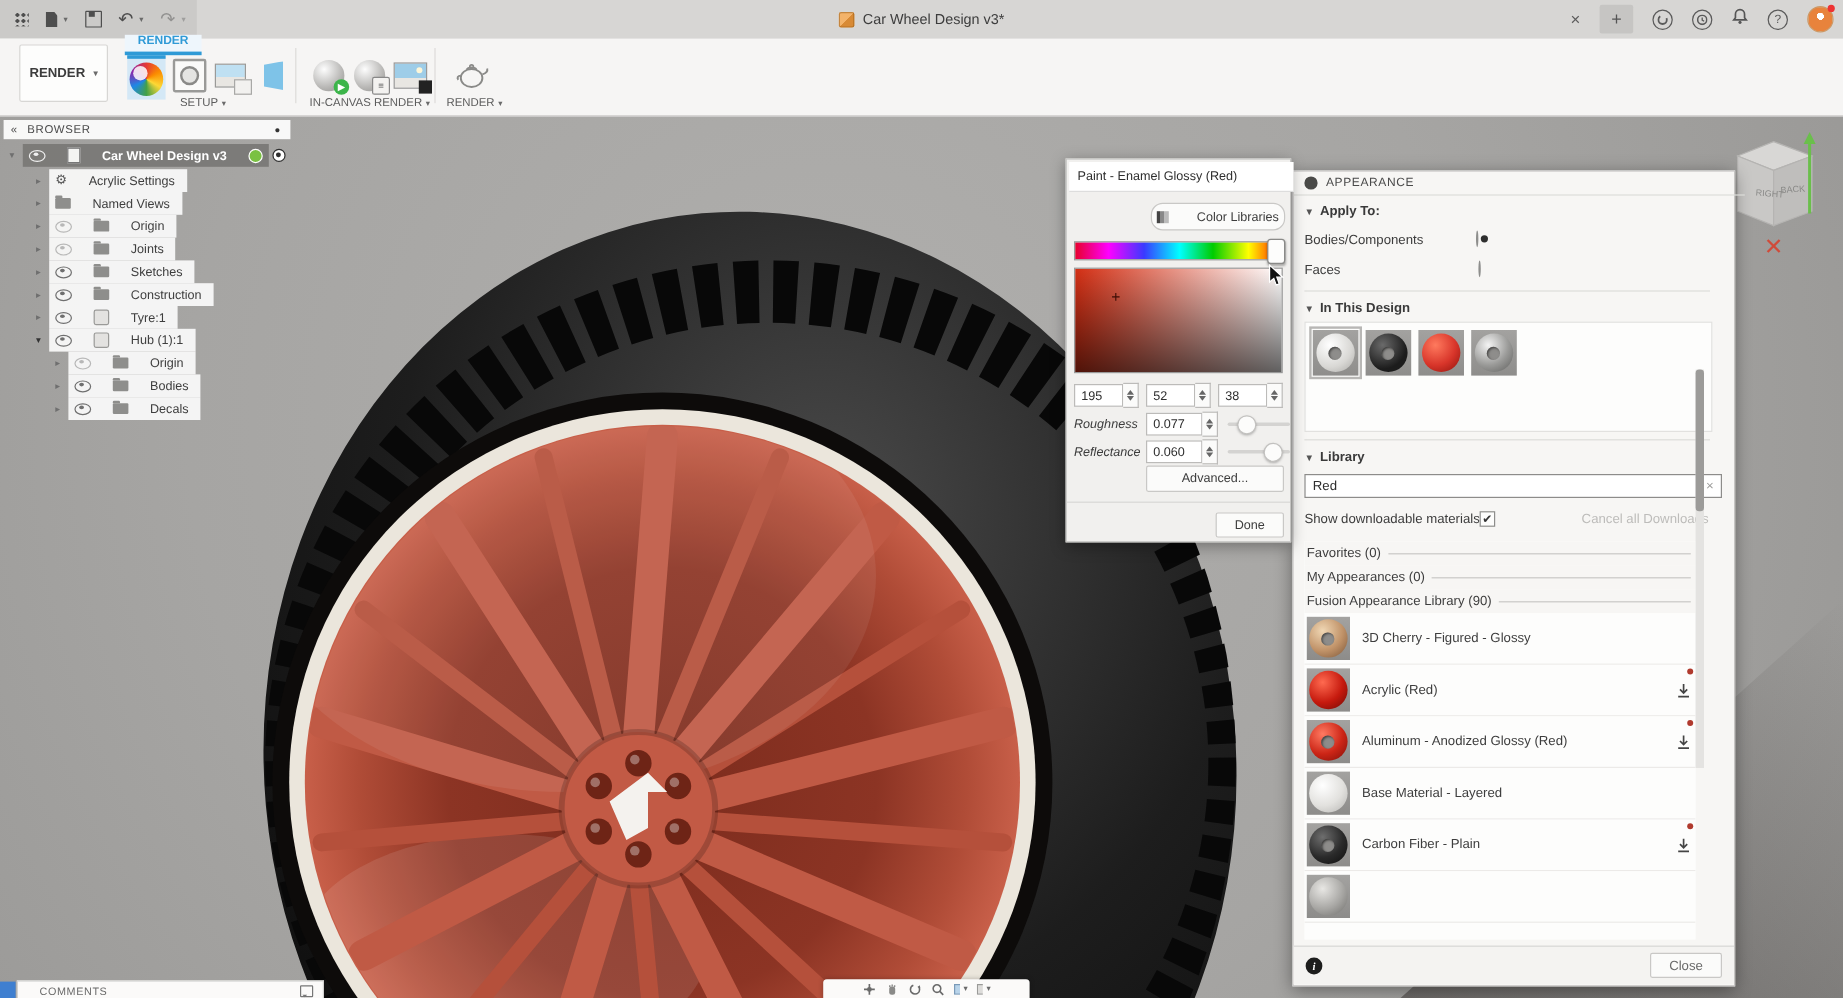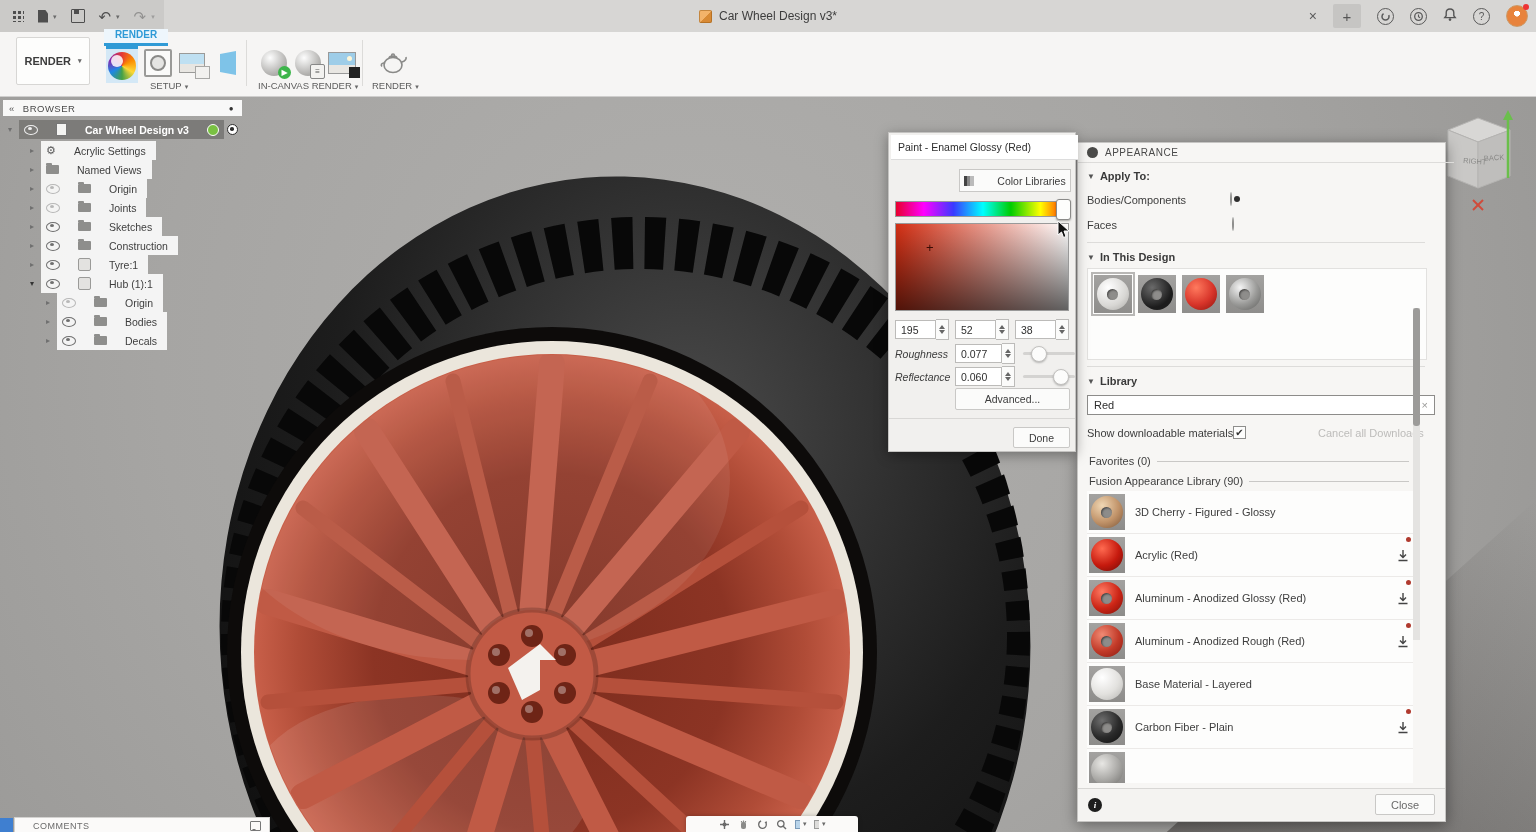--- a/index.html
+++ b/index.html
@@ -80,21 +80,21 @@
   .nav-ic{width:12px;height:11px;color:#6a6a6a;display:flex;align-items:center;justify-content:center;}
   .comment-ic{width:9px;height:8px;border:1px solid #777;border-radius:1px;position:relative;}
   .comment-ic:after{content:"";position:absolute;left:1px;bottom:-3px;border:2px solid transparent;border-top-color:#777;}
 
   
   #viewcube{position:absolute;left:1440px;top:100px;z-index:1;}
 
   
   #cdialog{position:absolute;left:888px;top:132px;width:186px;height:318px;background:#f1f0ee;border:1px solid #c4c3c1;box-shadow:0 3px 12px rgba(0,0,0,.35);z-index:7;font-size:10.5px;}
   #cd-name{position:absolute;left:2px;top:2px;width:180px;height:24px;background:#fff;border-bottom:1px solid #ddd;display:flex;align-items:center;padding-left:7px;color:#2e2e2e;}
-  #cd-libbtn{position:absolute;left:70px;top:36px;width:110px;height:21px;background:#fbfbfa;border:1px solid #c9c8c6;border-radius:0;display:flex;align-items:center;justify-content:center;gap:23px;color:#3c3c3c;}
+  #cd-libbtn{position:absolute;left:70px;top:36px;width:110px;height:21px;background:#fbfbfa;border:1px solid #c9c8c6;border-radius:10px;display:flex;align-items:center;justify-content:center;gap:23px;color:#3c3c3c;}
   .pal-ic{width:10px;height:10px;background:linear-gradient(90deg,#444 0 3px,#888 3px 6px,#bbb 6px);}
   #cd-hue{position:absolute;left:6px;top:68px;width:174px;height:14px;background:linear-gradient(90deg,#e8002d 0,#f0f 16%,#3a3aff 33%,#0ff 50%,#0c0 66%,#ff0 83%,#f00 100%);border:1px solid #999;}
   #cd-hue-handle{position:absolute;left:160px;top:-3px;width:13px;height:19px;background:#fdfdfc;border:1px solid #8a8a88;border-radius:3px;box-shadow:0 1px 2px rgba(0,0,0,.3);}
   #cd-grad{position:absolute;left:6px;top:90px;width:172px;height:86px;border:1px solid #999;background:linear-gradient(to bottom,rgba(0,0,0,0) 0,rgba(0,0,0,.62) 100%),linear-gradient(to right,#d32f14 0,#ffffff 100%);}
   #cd-mark{position:absolute;left:30px;top:18px;width:11px;height:11px;color:#3a0c04;font-size:13px;line-height:11px;}
   .cd-field{background:#fff;border:1px solid #bcbbb9;height:17px;display:flex;align-items:center;padding-left:5px;color:#2e2e2e;}
   .spin{width:12px;height:19px;background:#fbfbfa;border:1px solid #bcbbb9;border-left:none;display:flex;flex-direction:column;align-items:center;justify-content:center;gap:1px;}
   .spin i{width:0;height:0;border:3px solid transparent;}
   .spin i.up{border-bottom:4px solid #666;border-top:none;}
   .spin i.dn{border-top:4px solid #666;border-bottom:none;}
@@ -613,20 +613,24 @@
     <span class="abs" style="left:9px;top:284px;">Show downloadable materials</span>
     <span class="chk abs" style="left:155px;top:283px;">✔</span>
     <span class="abs" style="left:240px;top:284px;color:#bdbcba;">Cancel all Downloads</span>
 
     <div id="ap-list">
       <div class="lsec">
           <span>Favorites (0)</span>
           <span class="line"></span>
         </div>
       <div class="lsec">
+          <span>My Appearances (0)</span>
+          <span class="line"></span>
+        </div>
+      <div class="lsec">
           <span>Fusion Appearance Library (90)</span>
           <span class="line"></span>
         </div>
 
       <div class="librow">
         <span class="lsw">
             <span class="ball" style="background:radial-gradient(circle at 35% 30%,#f0d7b4,#c09268 55%,#7a5436);"></span>
             <span class="hole" style="background:#8d8c8a;box-shadow:inset 1px 1px 2px rgba(0,0,0,.5);"></span>
           </span>
         <span class="lname">3D Cherry - Figured - Glossy</span>
@@ -651,33 +655,20 @@
         <span class="lname">Aluminum - Anodized Glossy (Red)</span>
         <span class="dlwrap">
             <svg width="12" height="13">
               <path d="M6 1v7M3 5.5 6 8.5 9 5.5M1.5 11.5h9" stroke="#444" stroke-width="1.4" fill="none"></path>
             </svg>
           </span>
         <span class="reddot"></span>
       </div>
       <div class="librow">
         <span class="lsw">
-            <span class="ball" style="background:radial-gradient(circle at 35% 30%,#f08a74,#c23a28 55%,#8a1a10);"></span>
-            <span class="hole" style="background:#8d8c8a;box-shadow:inset 1px 1px 2px rgba(0,0,0,.55);"></span>
-          </span>
-        <span class="lname">Aluminum - Anodized Rough (Red)</span>
-        <span class="dlwrap">
-            <svg width="12" height="13">
-              <path d="M6 1v7M3 5.5 6 8.5 9 5.5M1.5 11.5h9" stroke="#444" stroke-width="1.4" fill="none"></path>
-            </svg>
-          </span>
-        <span class="reddot"></span>
-      </div>
-      <div class="librow">
-        <span class="lsw">
             <span class="ball" style="background:radial-gradient(circle at 35% 30%,#ffffff,#e2e1de 55%,#b5b4b1);"></span>
           </span>
         <span class="lname">Base Material - Layered</span>
       </div>
       <div class="librow">
         <span class="lsw">
             <span class="ball" style="background:radial-gradient(circle at 35% 30%,#6e6e6e,#2a2a2a 55%,#0d0d0d);"></span>
             <span class="hole" style="background:#8d8c8a;box-shadow:inset 1px 1px 2px rgba(0,0,0,.6);"></span>
           </span>
         <span class="lname">Carbon Fiber - Plain</span>

